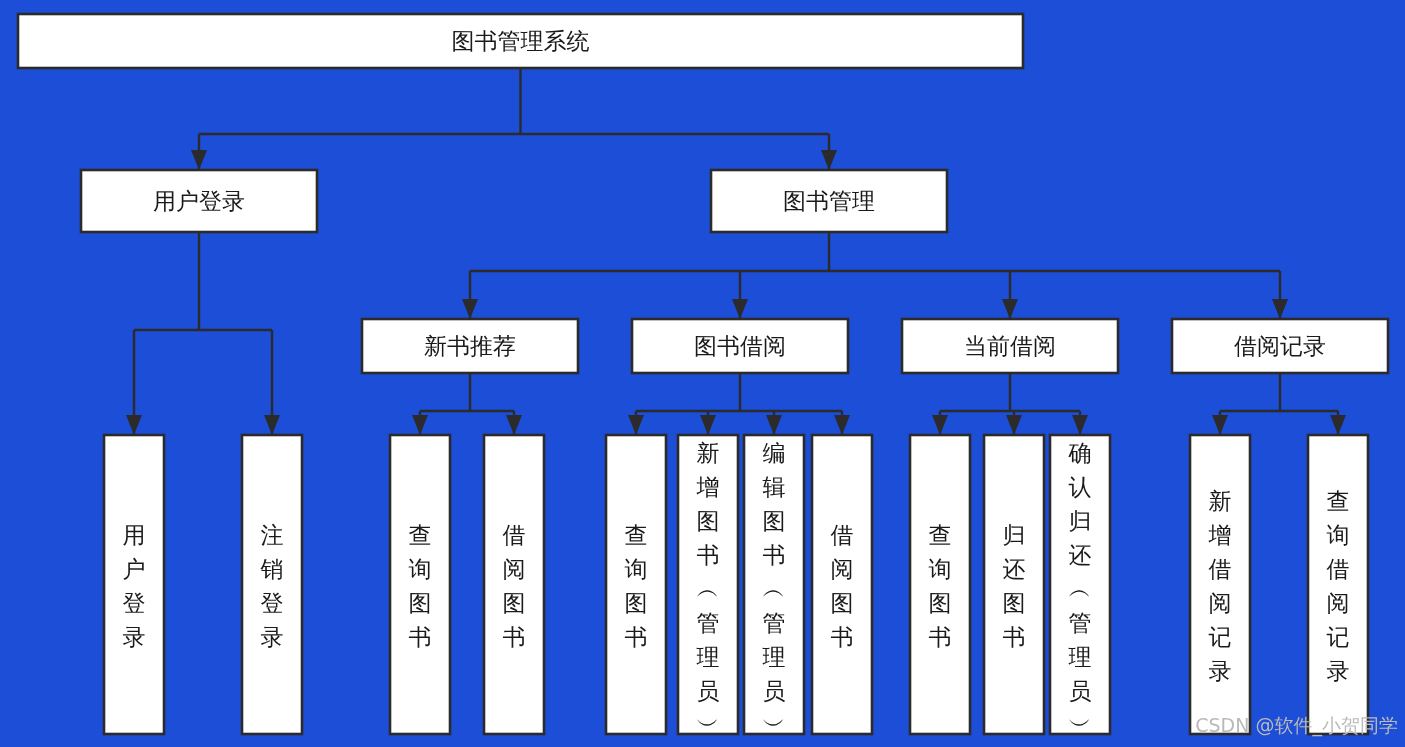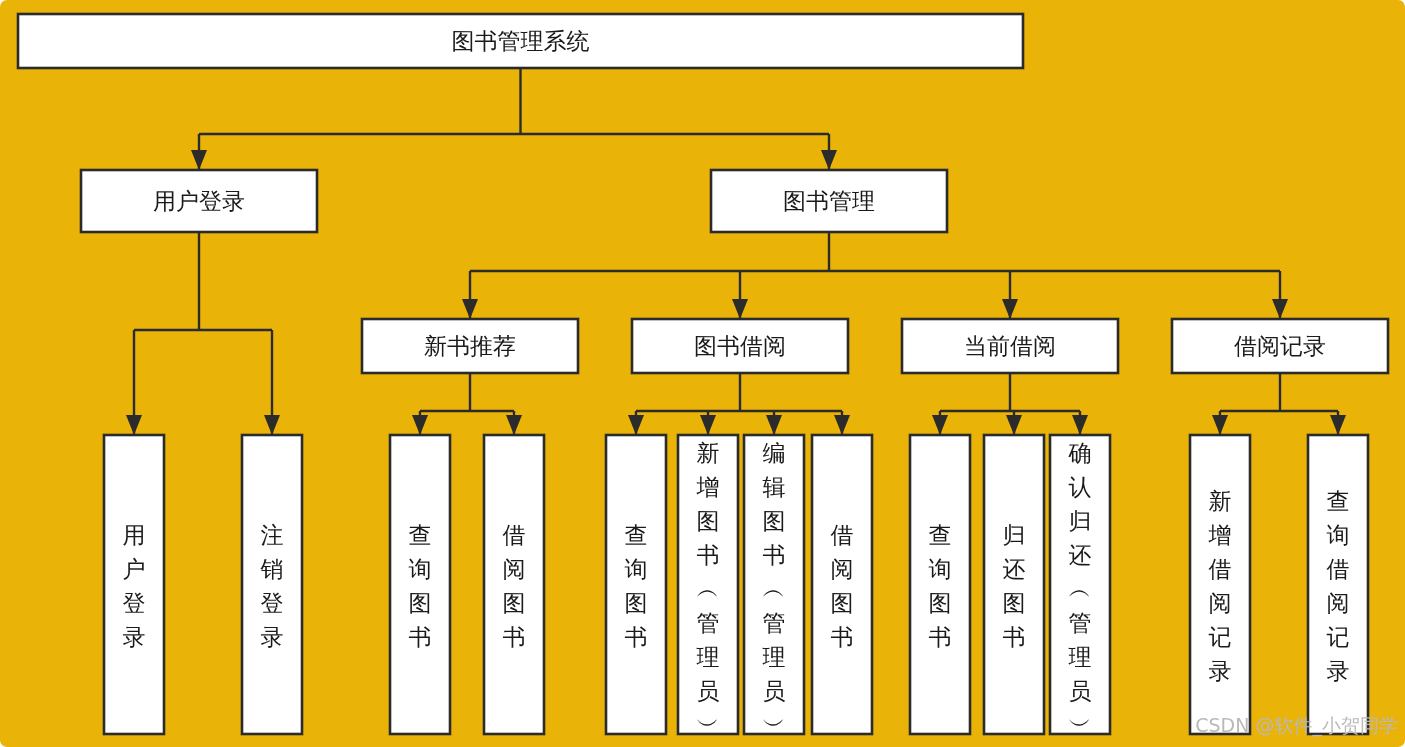--- a/index.html
+++ b/index.html
@@ -11,22 +11,21 @@
   body {
     width: 1405px;
     height: 747px;
     font-family: "DejaVu Sans", "Liberation Sans", sans-serif;
     overflow: hidden;
   }
   #diagram-root {
     position: relative;
     width: 1405px;
     height: 747px;
-    background: #eab308;
-    border-radius: 7px;
+    background: #1d4ed8;
   }
   svg#diagram-svg {
     position: absolute;
     top: 0;
     left: 0;
     width: 1405px;
     height: 747px;
     display: block;
   }
   .node-box {

